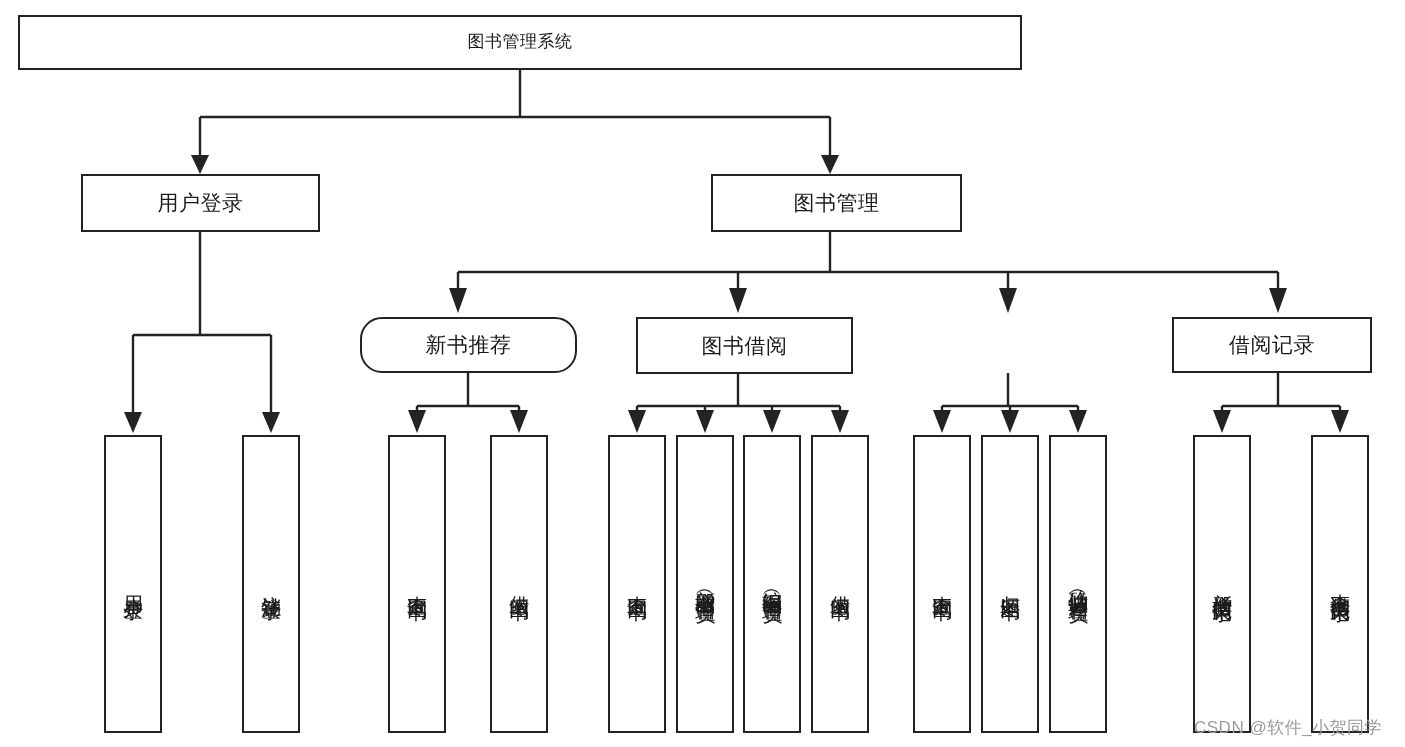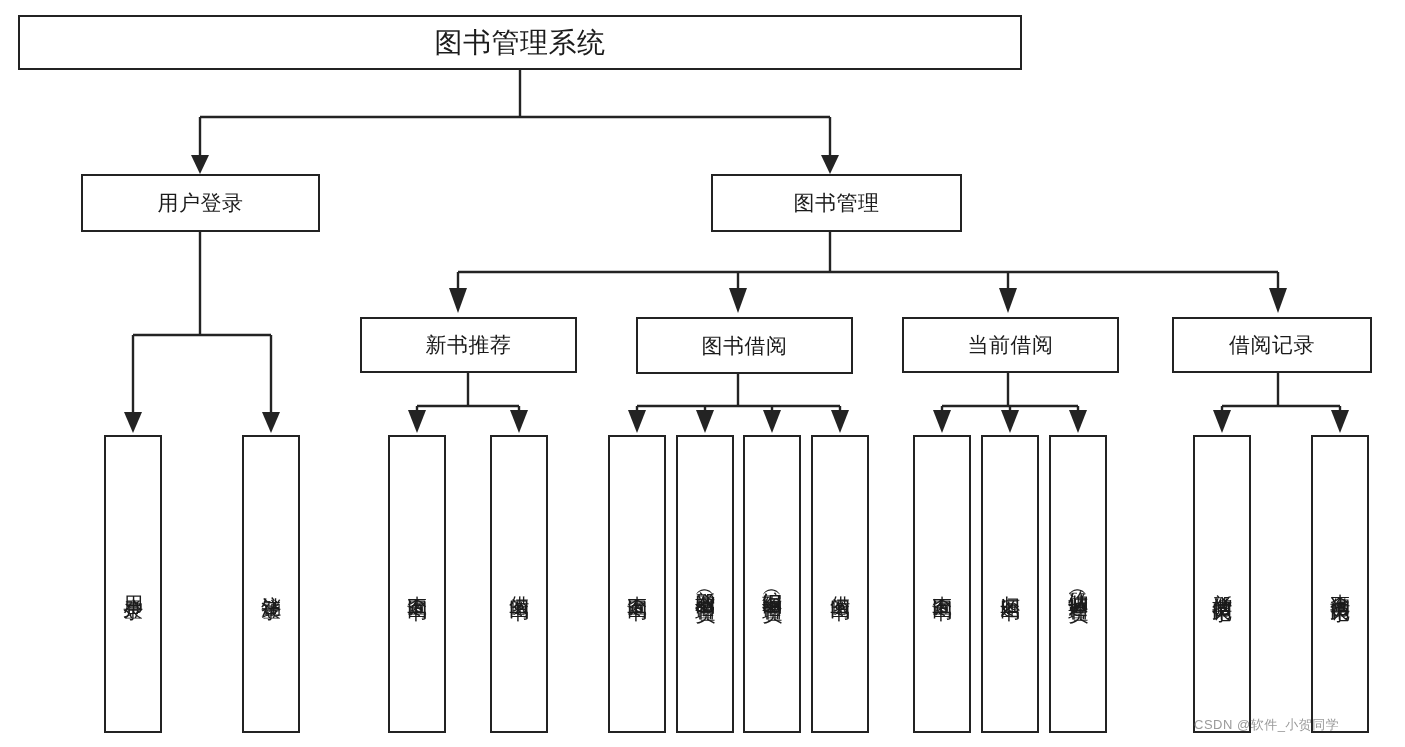--- a/index.html
+++ b/index.html
@@ -28,21 +28,21 @@
     justify-content: center;
     color: #1b1b1b;
   }
   .node-h {
     font-size: 21px;
     letter-spacing: 0.5px;
     line-height: 1.2;
     white-space: nowrap;
   }
   .node-root {
-    font-size: 28px;
+    font-size: 17px;
   }
   .node-v {
     writing-mode: vertical-rl;
     text-orientation: upright;
     font-size: 20px;
     line-height: 1.18;
     letter-spacing: 2px;
     text-align: center;
     padding: 4px 0;
     white-space: normal;
@@ -65,21 +65,21 @@
   .wire {
     stroke: #232323;
     stroke-width: 2.4;
     fill: none;
   }
   .arrowhead {
     fill: #232323;
   }
   .watermark {
     position: absolute;
-    font-size: 13px;
+    font-size: 17px;
     color: #9a9a9a;
     white-space: nowrap;
     letter-spacing: 0.5px;
   }
 </style>
 </head>
 <body>
 
 <div id="canvas">
 
@@ -156,29 +156,26 @@
     <span>图书管理系统</span>
   </div>
 
   <div class="node node-h" style="left:81px; top:174px; width:239px; height:58px;">
     <span>用户登录</span>
   </div>
   <div class="node node-h" style="left:711px; top:174px; width:251px; height:58px;">
     <span>图书管理</span>
   </div>
 
-  <div class="node node-h" style="left:360px; top:317px; width:217px; height:56px;">
+  <div class="node node-h" style="left:360px; top:317px; width:217px; height:56px;border-radius:22px;">
     <span>新书推荐</span>
   </div>
   <div class="node node-h" style="left:636px; top:317px; width:217px; height:57px;">
     <span>图书借阅</span>
   </div>
-  <div class="node node-h" style="left:902px; top:317px; width:217px; height:56px;">
-    <span>当前借阅</span>
-  </div>
   <div class="node node-h" style="left:1172px; top:317px; width:200px; height:56px;">
     <span>借阅记录</span>
   </div>
 
   <div class="node leaf" style="left:104px; top:435px; width:58px; height:298px;">
     <span class="node-v">用户登录</span>
   </div>
   <div class="node leaf" style="left:242px; top:435px; width:58px; height:298px;">
     <span class="node-v">注销登录</span>
   </div>

